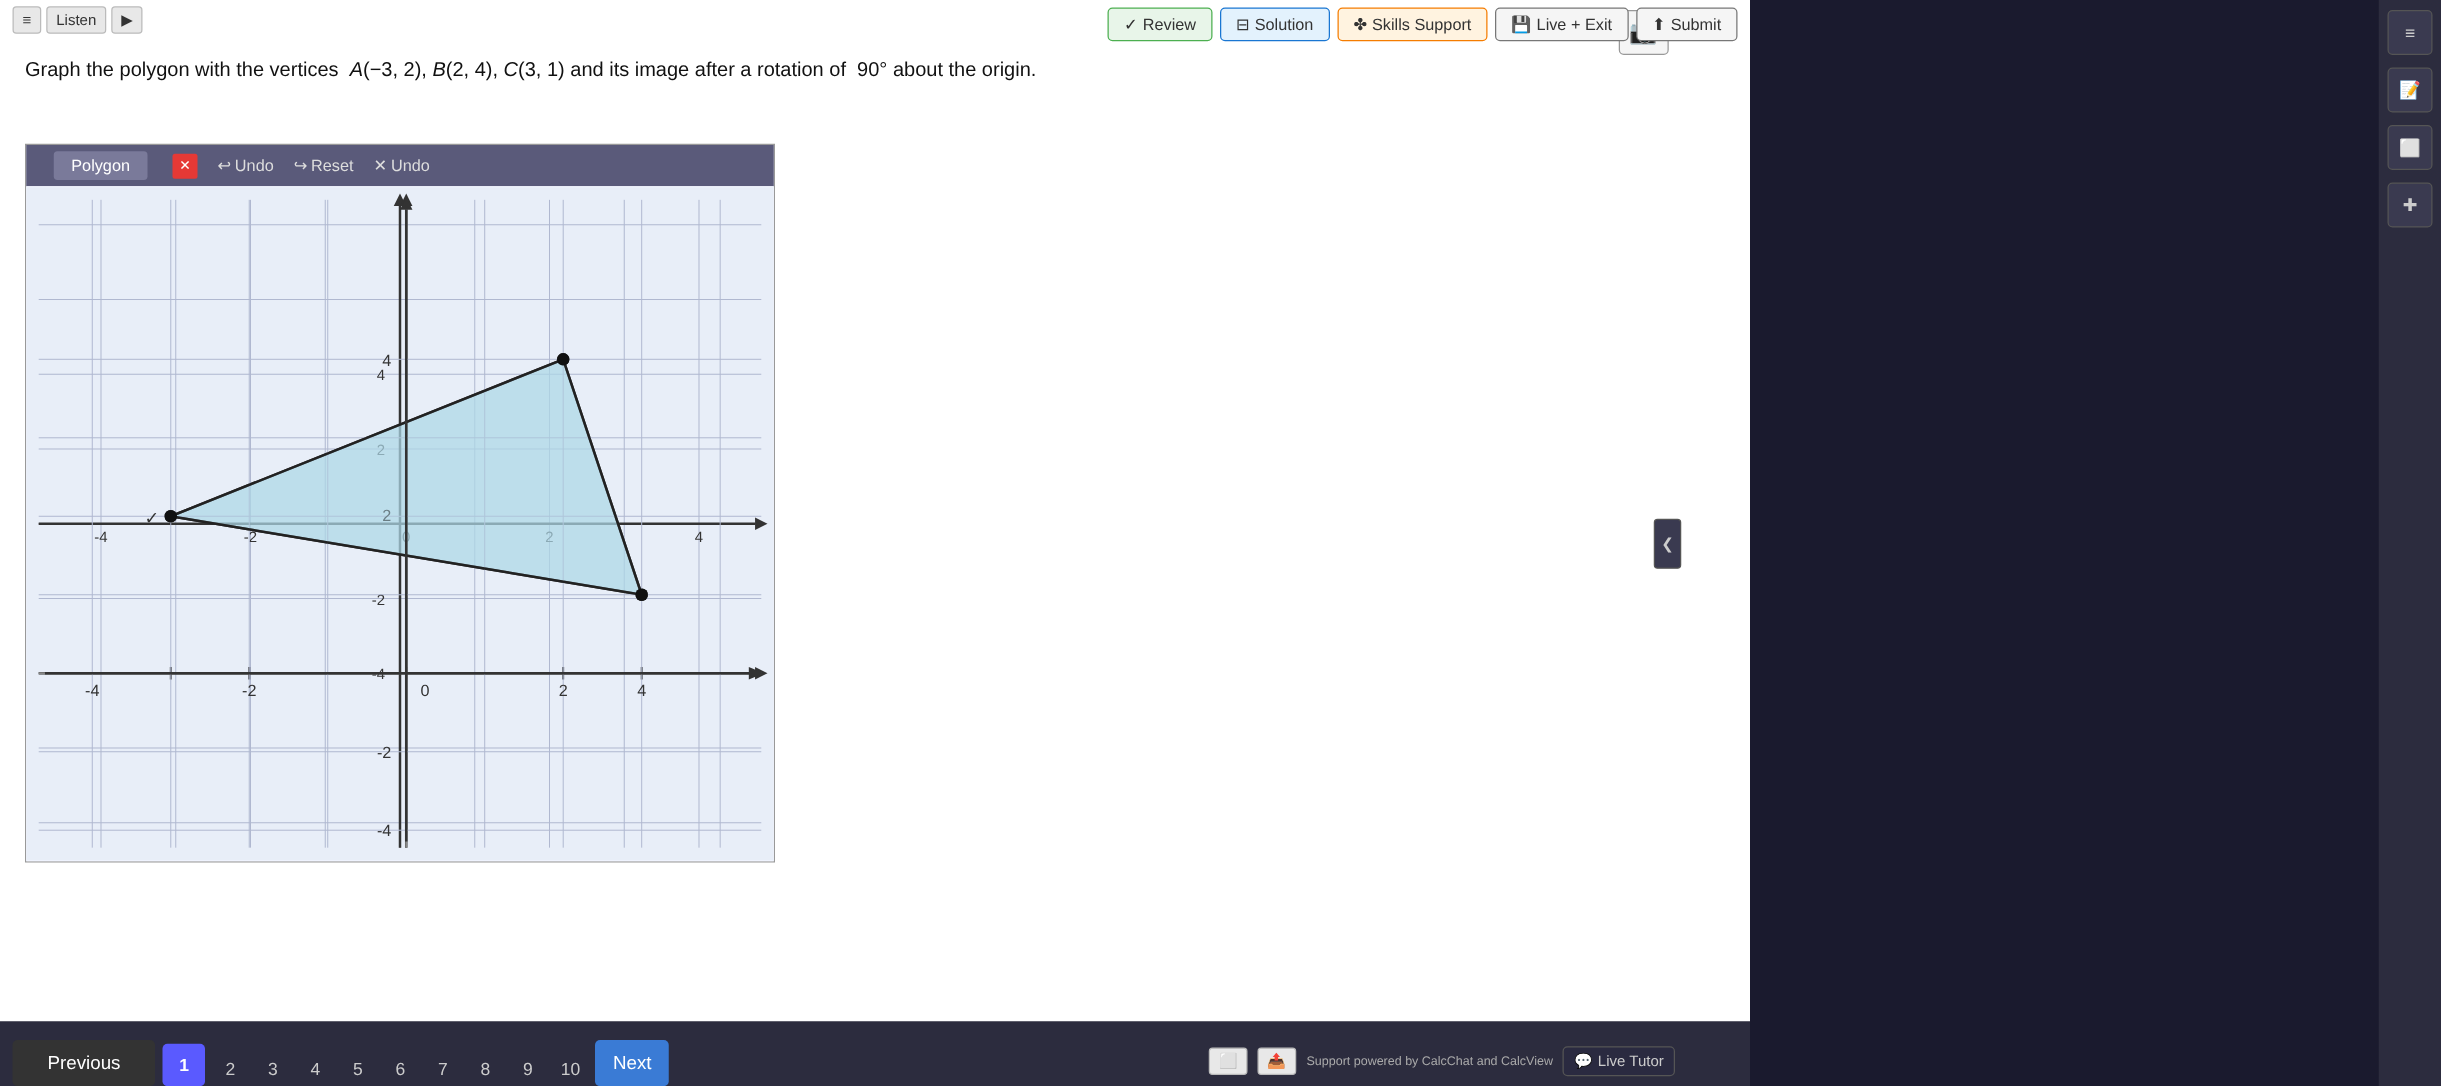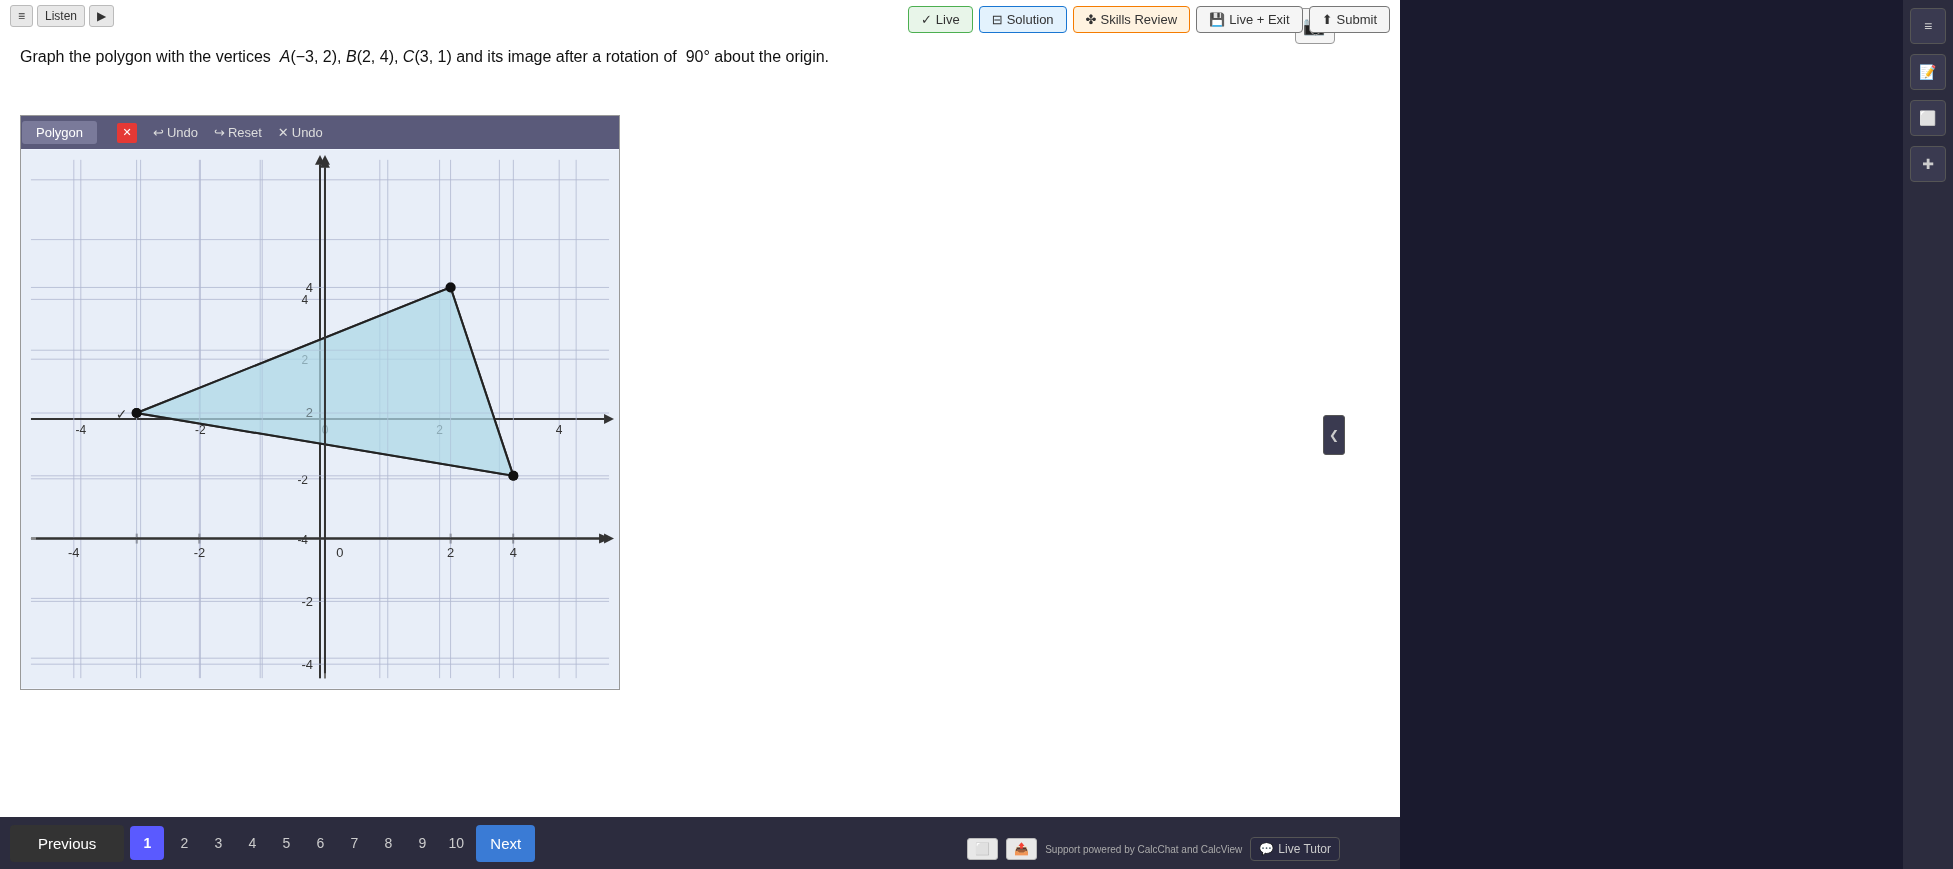--- a/index.html
+++ b/index.html
@@ -100,21 +100,21 @@
       left: 10px;
       width: 600px;
       border: 1px solid #999;
       background: #fff;
     }
 
     .graph-toolbar {
       background: #5a5a7a;
       display: flex;
       align-items: center;
-      padding: 5px 1px;
+      padding: 5px 22px;
       gap: 16px;
     }
 
     .polygon-btn {
       background: #7a7a9a;
       color: #fff;
       padding: 4px 14px;
       border-radius: 3px;
       font-size: 13px;
       cursor: pointer;
@@ -163,21 +163,21 @@
     }
 
     
     .bottom-nav {
       position: absolute;
       bottom: 0; left: 0;
       width: 100%;
       height: 52px;
       background: #2c2c3e;
       display: flex;
-      align-items: center;
+      align-items: flex-end;
       padding: 0 10px;
       gap: 6px;
     }
 
     .nav-prev-btn {
       background: #333;
       color: #fff;
       border: none;
       padding: 10px 28px;
       font-size: 15px;
@@ -310,29 +310,29 @@
 
   <div class="top-left-controls">
     <button class="tl-btn">≡</button>
     <button class="tl-btn">Listen</button>
     <button class="tl-btn">▶</button>
   </div>
 
   <div class="top-toolbar">
     <button class="toolbar-btn check">
       <span>✓</span>
-      <span>Live</span>
+      <span>Review</span>
     </button>
     <button class="toolbar-btn solution">
       <span>⊟</span>
       <span>Solution</span>
     </button>
     <button class="toolbar-btn skills">
       <span>✤</span>
-      <span>Skills Review</span>
+      <span>Skills Support</span>
     </button>
     <button class="toolbar-btn save-exit">
       <span>💾</span>
       <span>Live + Exit</span>
     </button>
     <button class="toolbar-btn submit">
       <span>⬆</span>
       <span>Submit</span>
     </button>
   </div>

